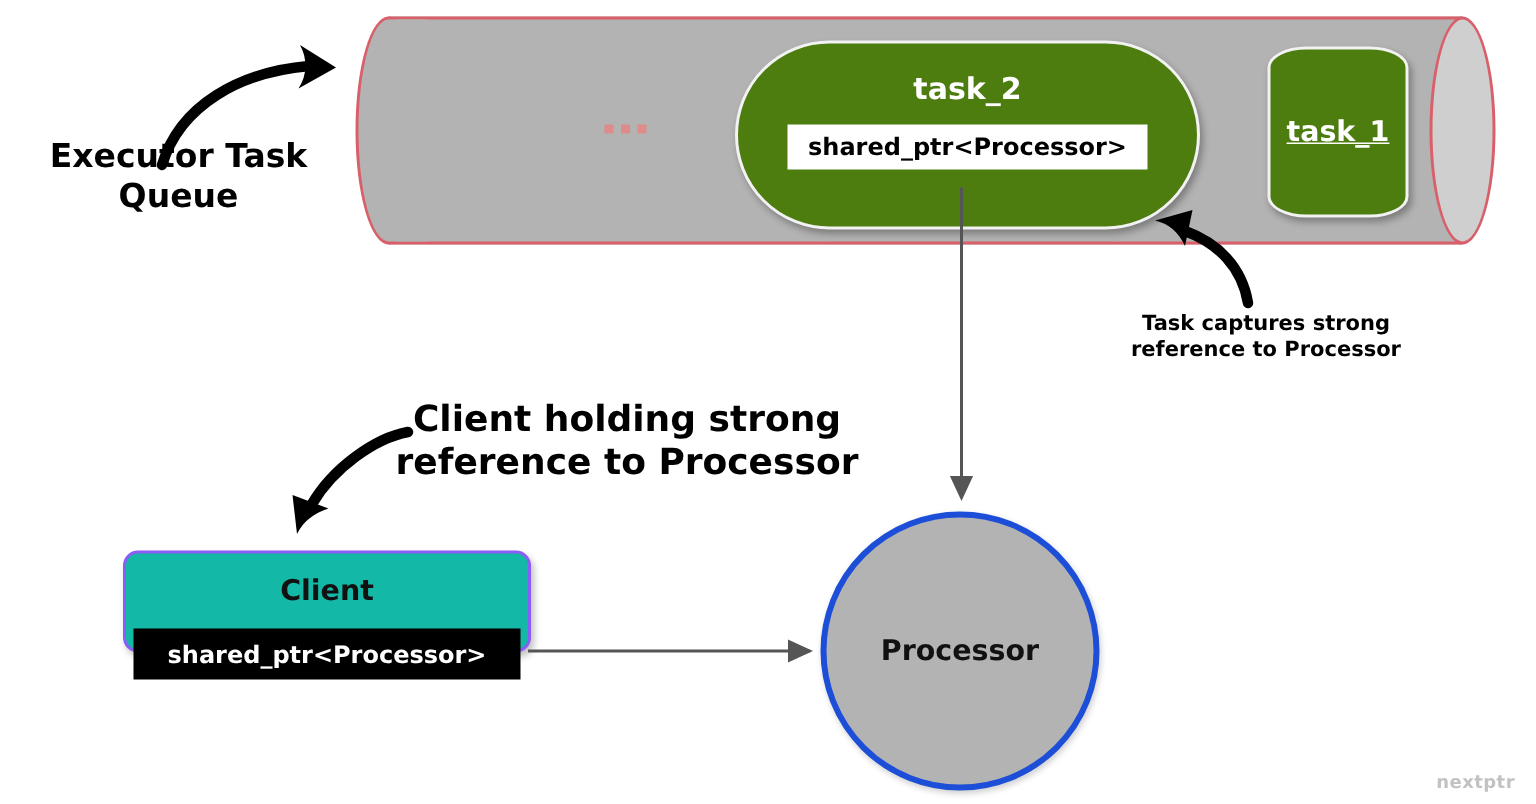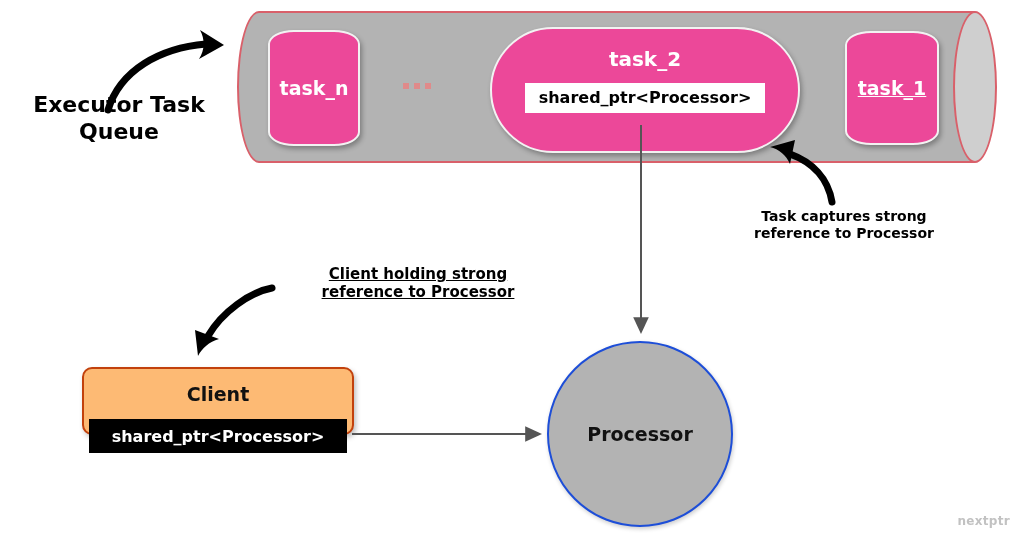--- a/index.html
+++ b/index.html
@@ -64,21 +64,21 @@
     height: 152px;
     border-radius: 50%;
     background: #cfcfcf;
     border: 2px solid #d9606a;
     box-sizing: border-box;
   }
 
   
   .task-chip {
     position: absolute;
-    background: #ec4899;
+    background: #4d7c0f;
     border: 2px solid #f2f2f2;
     box-sizing: border-box;
     color: #ffffff;
     font-weight: bold;
     text-align: center;
     box-shadow: 2px 3px 5px rgba(0,0,0,0.30);
     display: flex;
     flex-direction: column;
     align-items: center;
   }
@@ -142,22 +142,22 @@
     background: #e08a8a;
   }
 
   
   .client-box {
     position: absolute;
     left: 82px;
     top: 367px;
     width: 272px;
     height: 68px;
-    background: #fdba74;
-    border: 2px solid #c2410c;
+    background: #14b8a6;
+    border: 2px solid #8b5cf6;
     border-radius: 10px;
     box-sizing: border-box;
     box-shadow: 2px 3px 5px rgba(0,0,0,0.25);
   }
   .client-label {
     position: absolute;
     left: 0;
     top: 14px;
     width: 100%;
     text-align: center;
@@ -183,21 +183,21 @@
 
   
   .processor-circle {
     position: absolute;
     left: 547px;
     top: 341px;
     width: 186px;
     height: 186px;
     border-radius: 50%;
     background: #b3b3b3;
-    border: 2px solid #1d4ed8;
+    border: 4px solid #1d4ed8;
     box-sizing: border-box;
     display: flex;
     align-items: center;
     justify-content: center;
     font-size: 19px;
     font-weight: bold;
     color: #111111;
     box-shadow: 1px 2px 4px rgba(0,0,0,0.20);
   }
 
@@ -219,22 +219,21 @@
   .annot-task {
     left: 670px;
     top: 208px;
     width: 348px;
     font-size: 14px;
   }
   .annot-client {
     left: 262px;
     top: 265px;
     width: 312px;
-    font-size: 15px;
-    text-decoration: underline;
+    font-size: 24px;
   }
 
   
   #overlay {
     position: absolute;
     left: 0;
     top: 0;
     width: 1024px;
     height: 536px;
     pointer-events: none;
@@ -256,23 +255,20 @@
 
 <div id="canvas">
 
   <div class="queue-cylinder">
     <div class="queue-body"></div>
     <div class="queue-cap-left"></div>
     <div class="queue-cap-left-cover"></div>
     <div class="queue-cap-right"></div>
   </div>
 
-  <div class="task-chip task-n">
-    <span class="task-2-label">task_n</span>
-  </div>
 
   <div class="ellipsis-dots">
     <span></span>
     <span></span>
     <span></span>
   </div>
 
   <div class="task-chip task-2">
     <span class="task-2-label">task_2</span>
     <span class="ptr-box-white">shared_ptr&lt;Processor&gt;</span>

